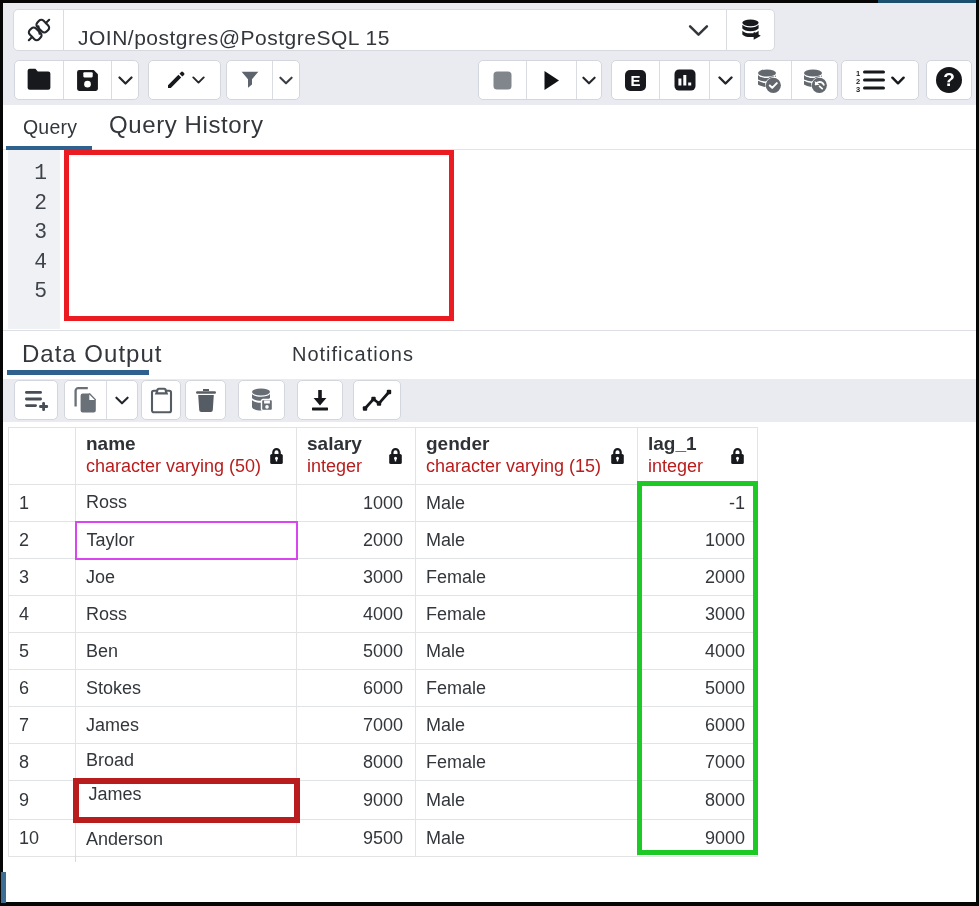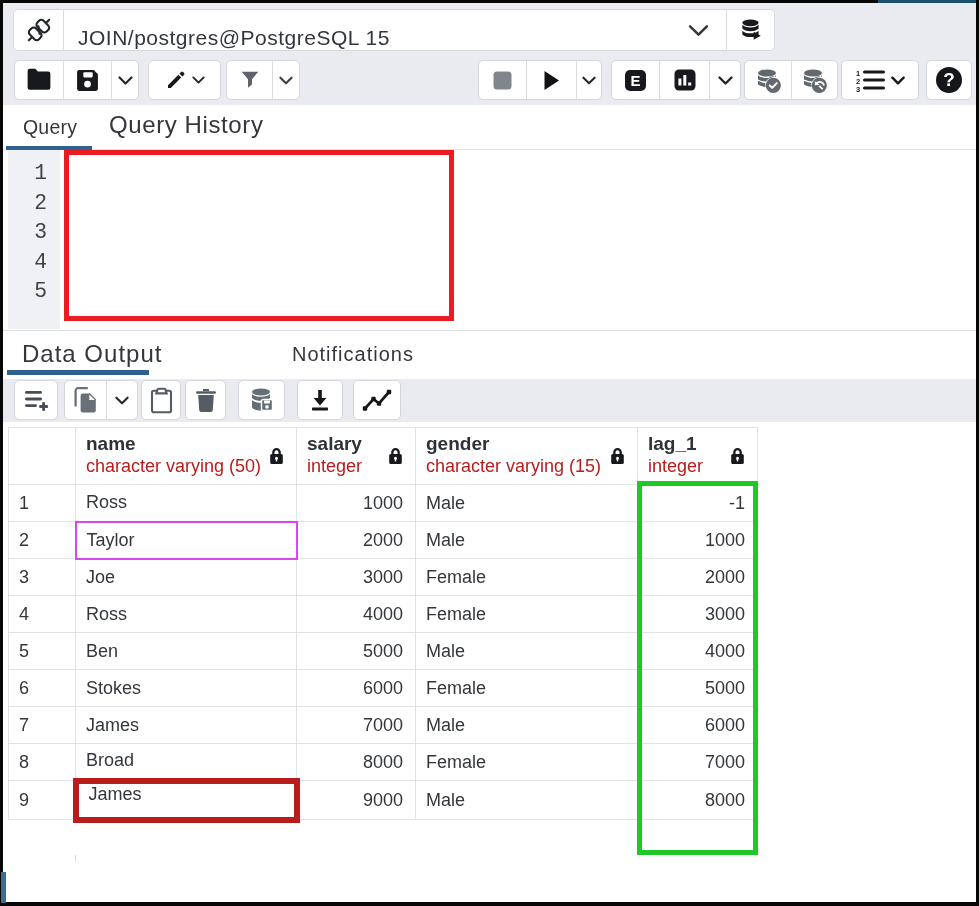--- a/index.html
+++ b/index.html
@@ -361,20 +361,27 @@
 <td style="border:1px solid #e2e3e5;padding:0 0 0 10px;">Female</td>
 <td style="border:1px solid #e2e3e5;padding:0 12px 0 0;text-align:right;">7000</td>
 </tr>
 <tr style="height:37px;">
 <td style="border:1px solid #e2e3e5;padding:0 0 0 10px;">9</td>
 <td style="border:6px solid #b91c1c;padding:0 0 12px 10px;margin-top:28px;">James</td>
 <td style="border:1px solid #e2e3e5;padding:0 12px 0 0;text-align:right;">9000</td>
 <td style="border:1px solid #e2e3e5;padding:0 0 0 10px;">Male</td>
 <td style="border:1px solid #e2e3e5;padding:0 12px 0 0;text-align:right;">8000</td>
 </tr>
+<tr style="height:37px;">
+<td style="border:1px solid #e2e3e5;padding:0 0 0 10px;">10</td>
+<td style="border:1px solid #e2e3e5;padding:0 0 0 10px;">Anderson</td>
+<td style="border:1px solid #e2e3e5;padding:0 12px 0 0;text-align:right;">9500</td>
+<td style="border:1px solid #e2e3e5;padding:0 0 0 10px;">Male</td>
+<td style="border:1px solid #e2e3e5;padding:0 12px 0 0;text-align:right;">9000</td>
+</tr>
 </tbody>
       </table>
 </div>
 
 <div class="ab" style="left:75px;top:855px;width:1px;height:7px;background:#dadada;"></div>
 
 <div class="ab" style="left:637px;top:481px;width:121px;height:374px;border:5px solid #1dca25;box-sizing:border-box;"></div>
 
 <div class="ab" style="left:0;top:0;width:979px;height:3px;background:#060606;"></div>
 <div class="ab" style="left:878px;top:0;width:98px;height:3px;background:#1d4f6e;"></div>

